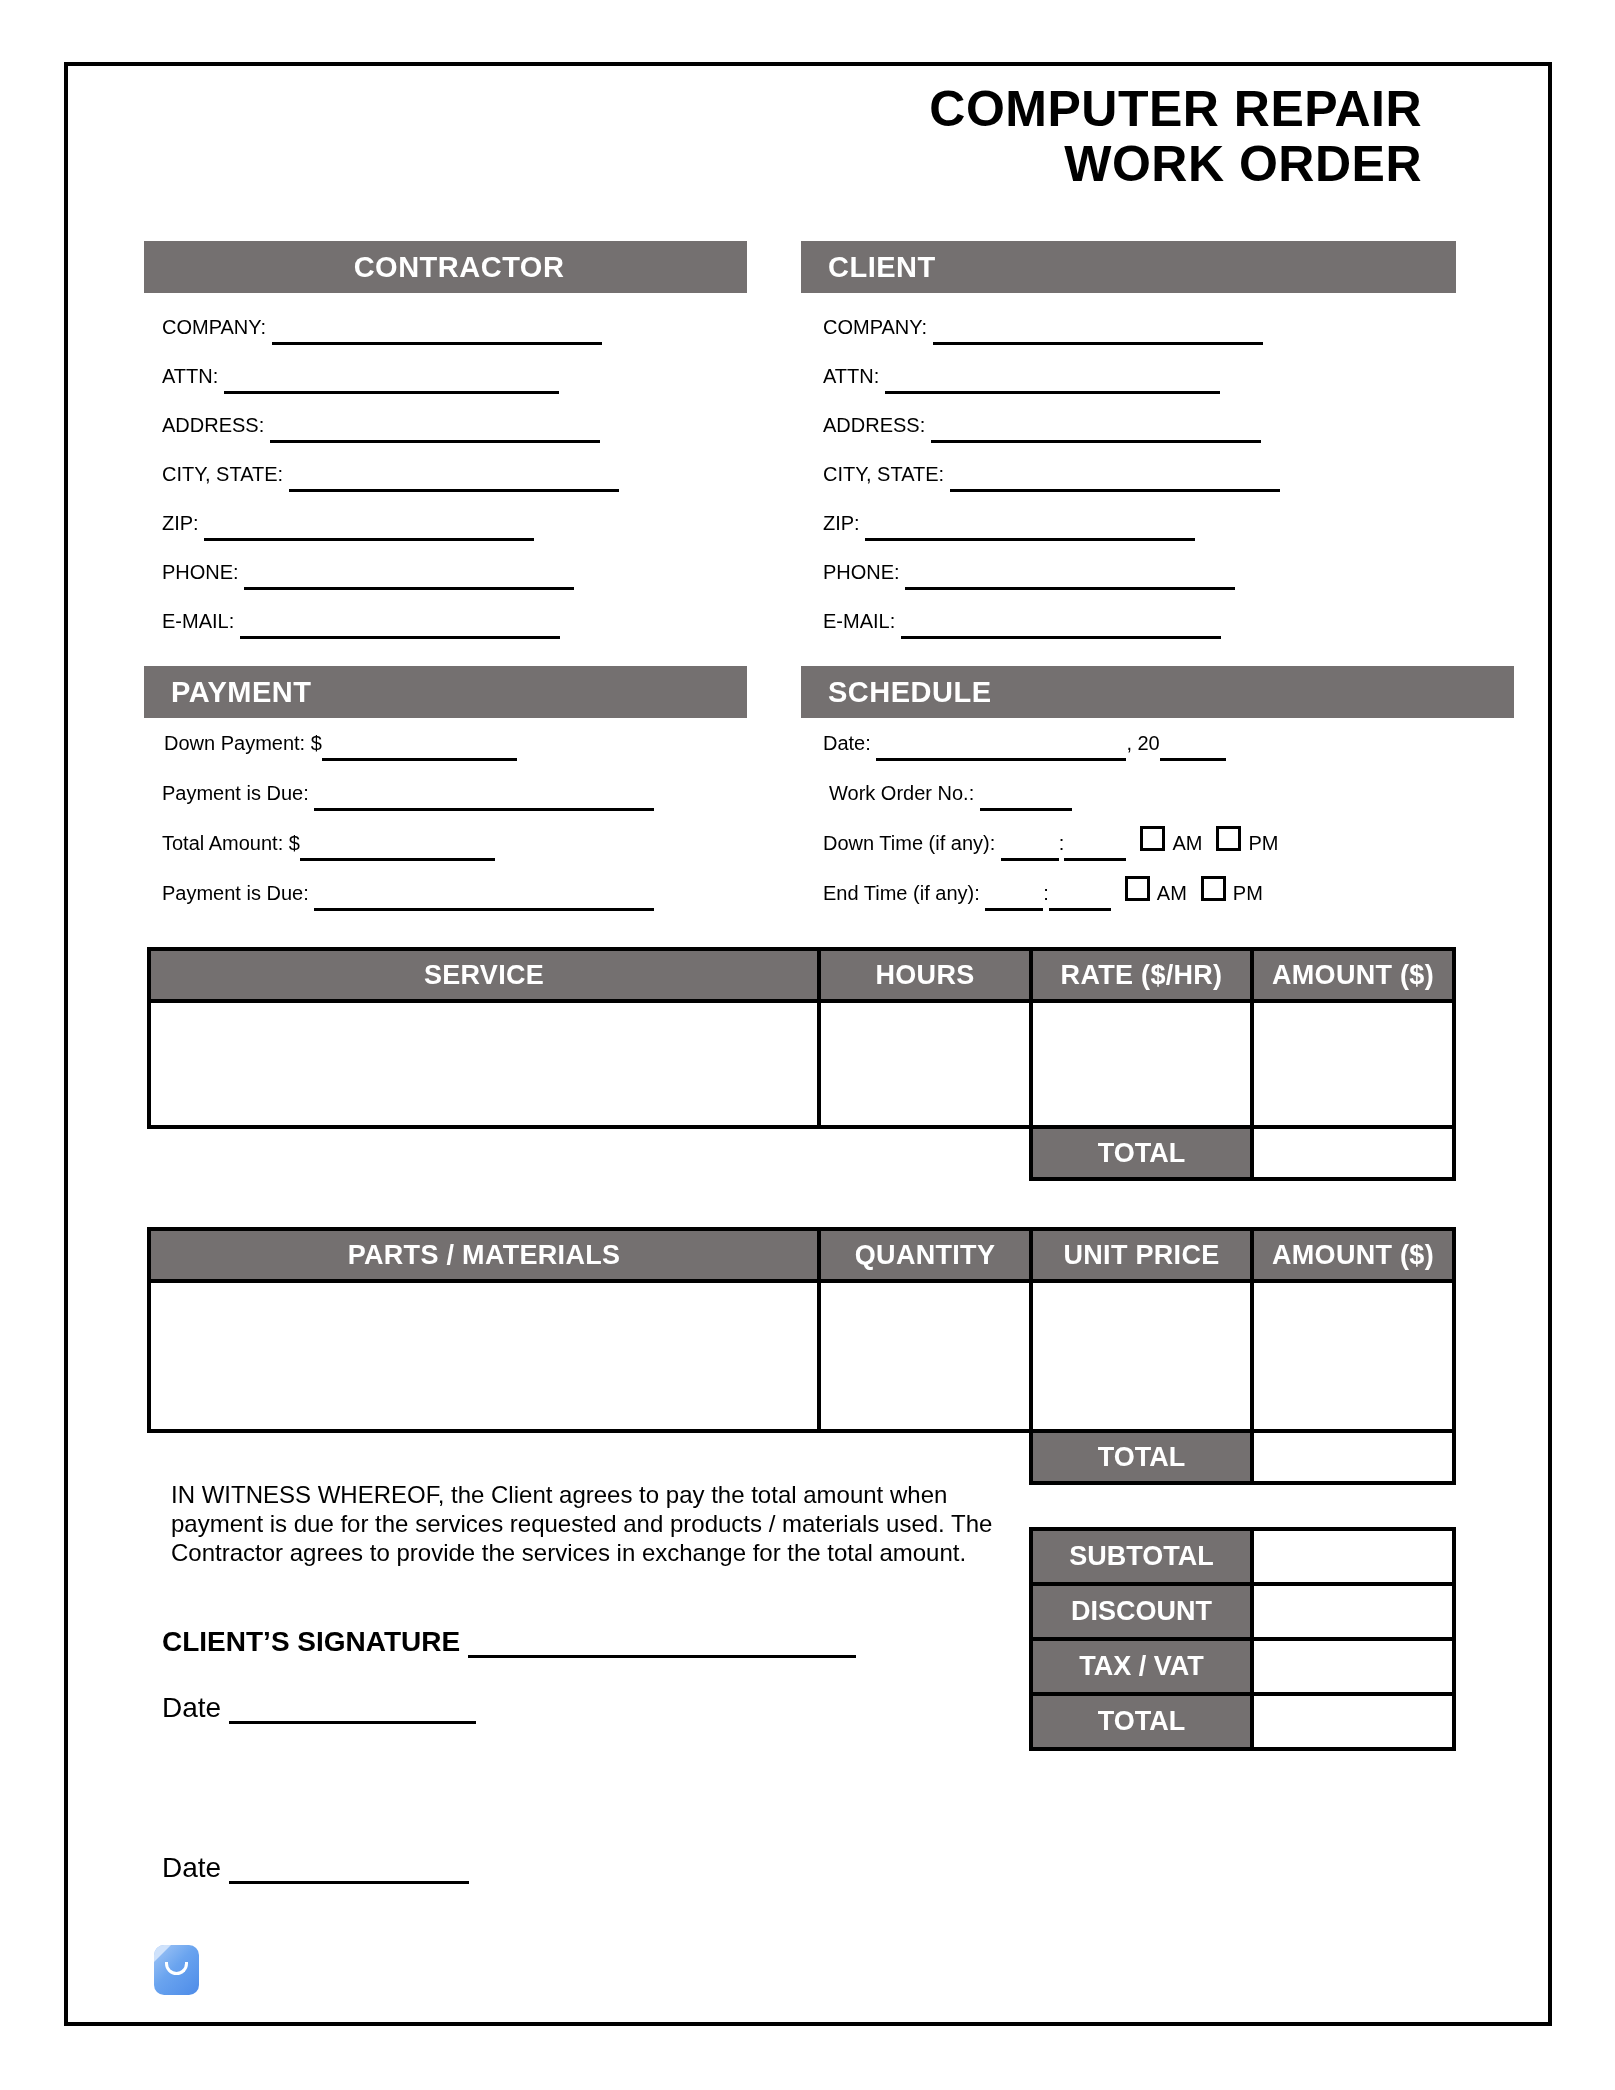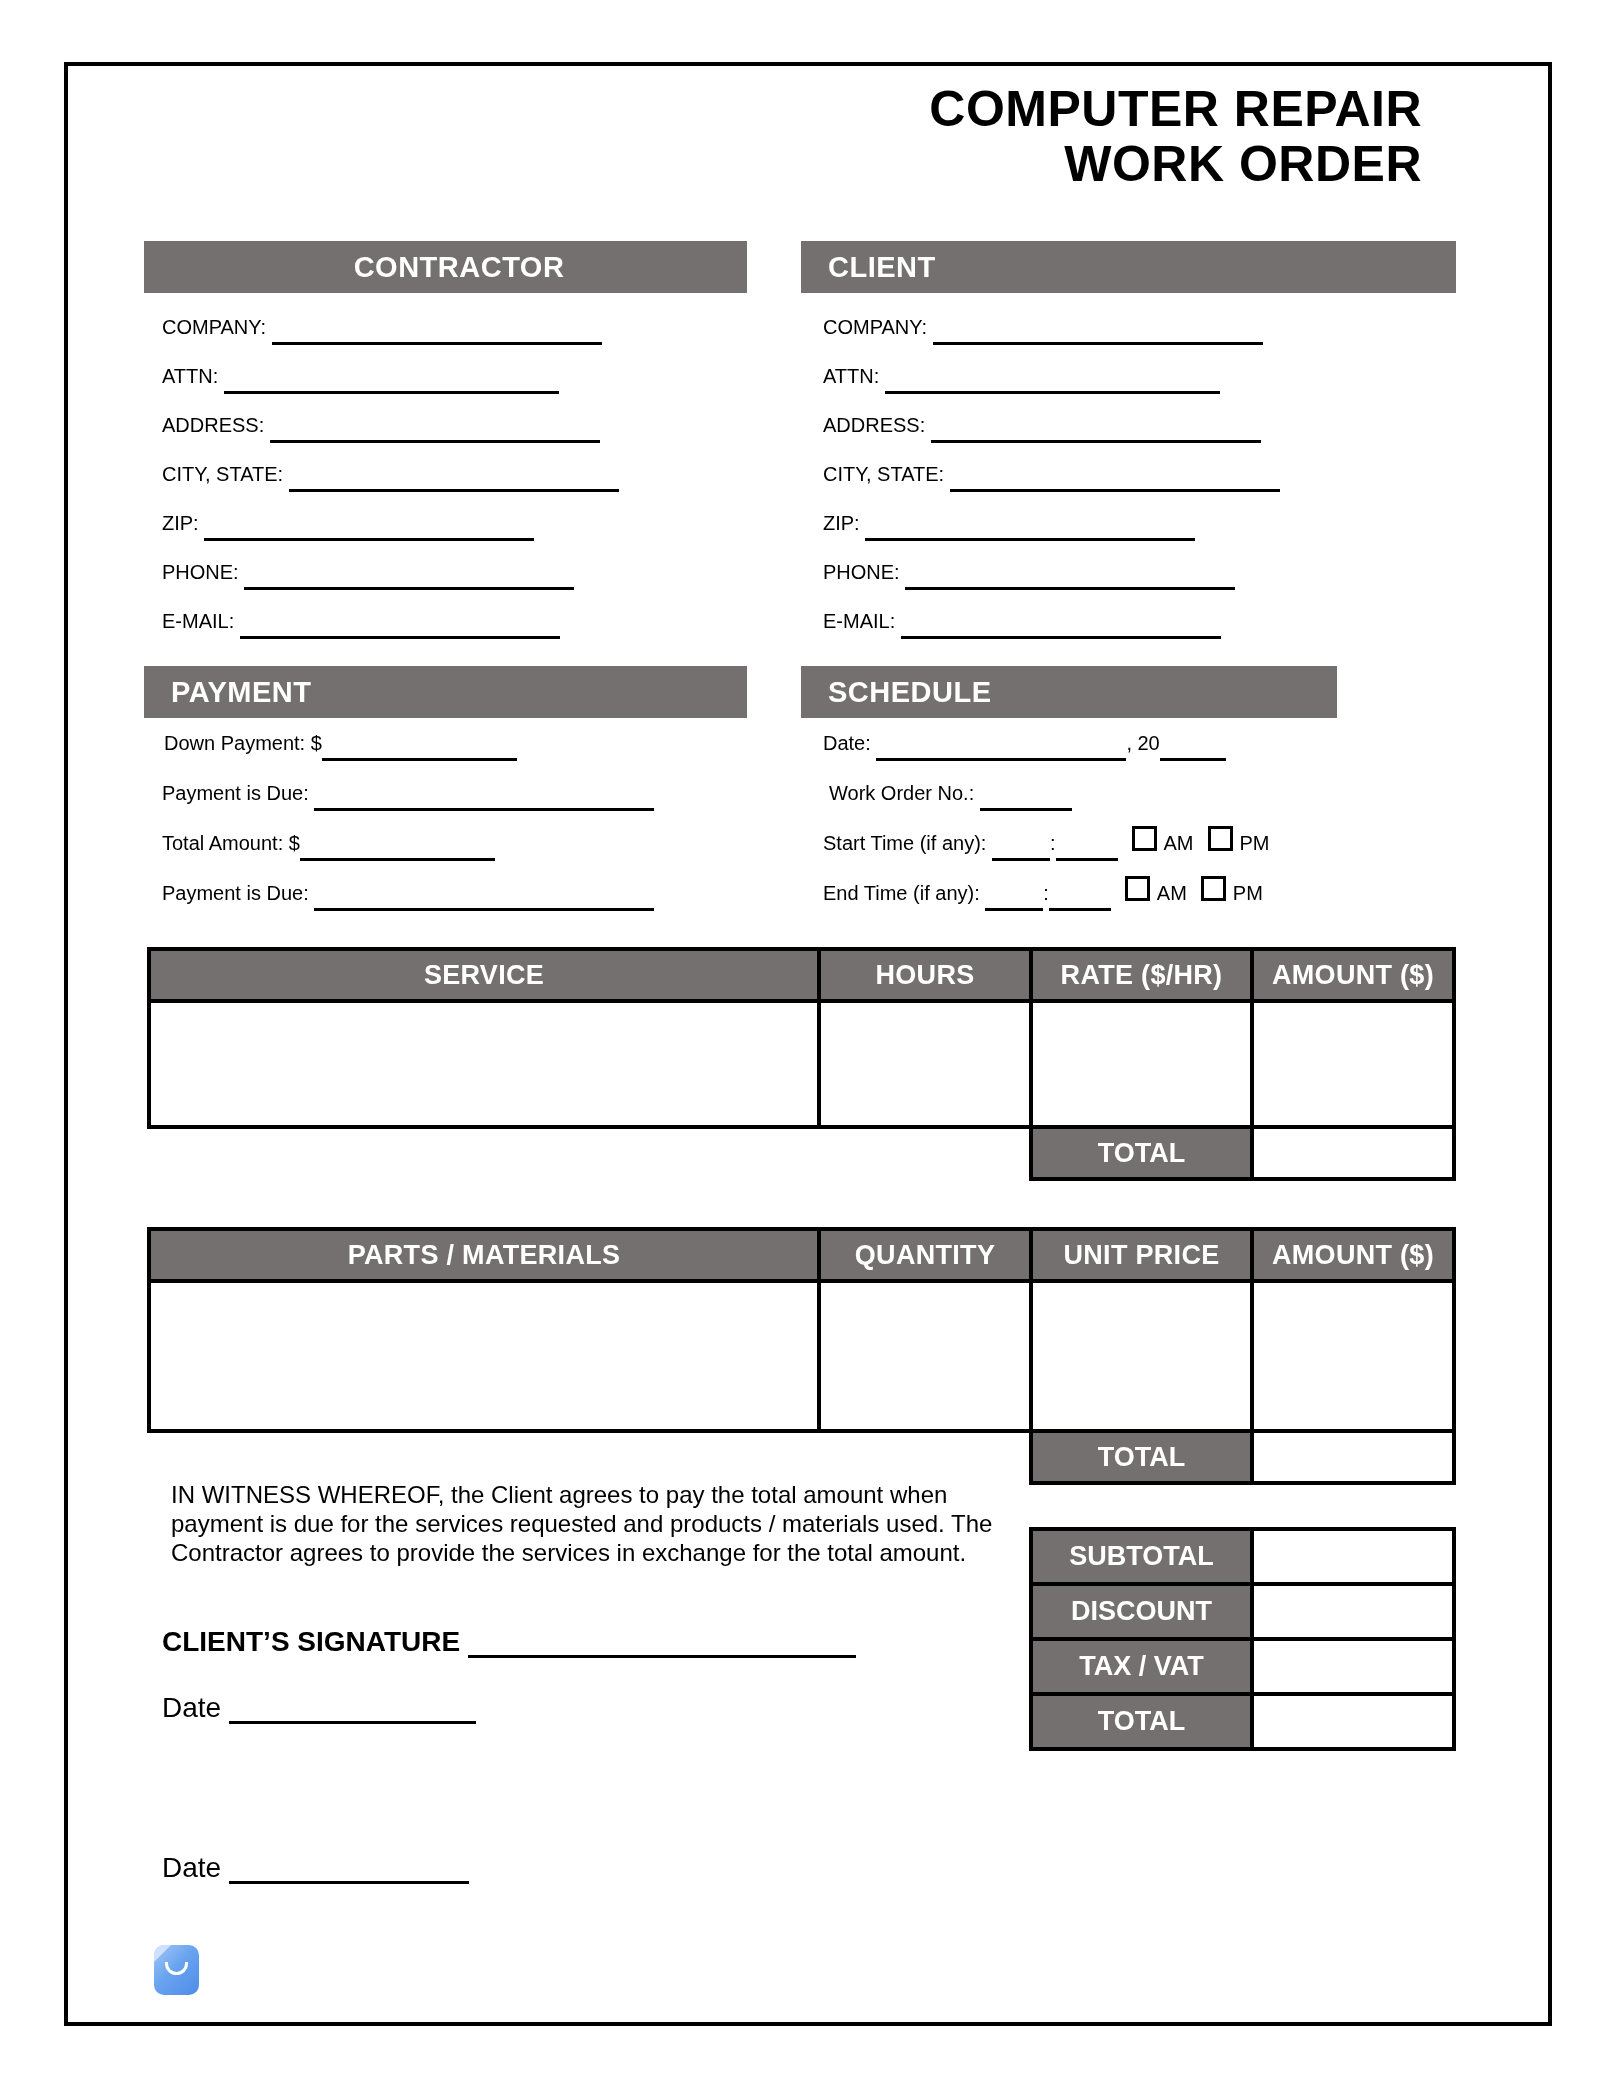--- a/index.html
+++ b/index.html
@@ -55,32 +55,32 @@
   <div class="abs frow" style="left:755px;top:292px;"><span>ATTN:</span> <span class="u" style="width:335px;"></span></div>
   <div class="abs frow" style="left:755px;top:341px;"><span>ADDRESS:</span> <span class="u" style="width:330px;"></span></div>
   <div class="abs frow" style="left:755px;top:390px;"><span>CITY, STATE:</span> <span class="u" style="width:330px;"></span></div>
   <div class="abs frow" style="left:755px;top:439px;"><span>ZIP:</span> <span class="u" style="width:330px;"></span></div>
   <div class="abs frow" style="left:755px;top:488px;"><span>PHONE:</span> <span class="u" style="width:330px;"></span></div>
   <div class="abs frow" style="left:755px;top:537px;"><span>E-MAIL:</span> <span class="u" style="width:320px;"></span></div>
 
   <div class="abs bar" style="left:76px;top:600px;width:603px;">
       <span>PAYMENT</span>
     </div>
-  <div class="abs bar" style="left:733px;top:600px;width:536px;">
+  <div class="abs bar" style="left:733px;top:600px;width:713px;">
       <span>SCHEDULE</span>
     </div>
 
   <div class="abs frow" style="left:96px;top:659px;"><span>Down Payment: $</span><span class="u" style="width:195px;"></span></div>
   <div class="abs frow" style="left:94px;top:709px;"><span>Payment is Due:</span> <span class="u" style="width:340px;"></span></div>
   <div class="abs frow" style="left:94px;top:759px;"><span>Total Amount: $</span><span class="u" style="width:195px;"></span></div>
   <div class="abs frow" style="left:94px;top:809px;"><span>Payment is Due:</span> <span class="u" style="width:340px;"></span></div>
 
   <div class="abs frow" style="left:755px;top:659px;"><span>Date:</span> <span class="u" style="width:250px;"></span><span>, 20</span><span class="u" style="width:66px;"></span></div>
   <div class="abs frow" style="left:761px;top:709px;"><span>Work Order No.:</span> <span class="u" style="width:92px;"></span></div>
-  <div class="abs frow" style="left:755px;top:759px;"><span>Start Time (if any):</span> <span class="u" style="width:58px;"></span><span>:</span><span class="u" style="width:62px;"></span><span class="cbx"></span><span>AM</span><span class="cbx"></span><span>PM</span></div>
+  <div class="abs frow" style="left:755px;top:759px;"><span>Down Time (if any):</span> <span class="u" style="width:58px;"></span><span>:</span><span class="u" style="width:62px;"></span><span class="cbx"></span><span>AM</span><span class="cbx"></span><span>PM</span></div>
   <div class="abs frow" style="left:755px;top:809px;"><span>End Time (if any):</span> <span class="u" style="width:58px;"></span><span>:</span><span class="u" style="width:62px;"></span><span class="cbx"></span><span>AM</span><span class="cbx"></span><span>PM</span></div>
 
   <table class="wtable" style="left:79px;top:881px;width:1305px;">
     <colgroup>
         <col style="width:670px">
         <col style="width:212px">
         <col style="width:221px">
         <col style="width:202px">
       </colgroup>
     <tbody>

